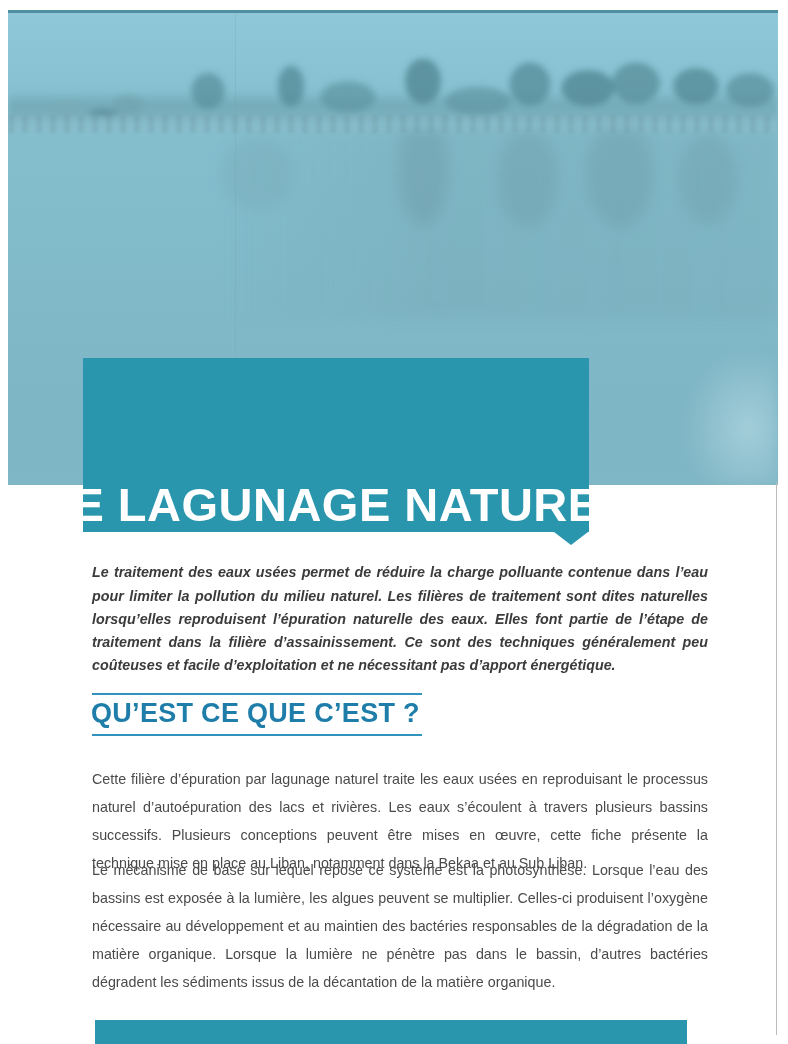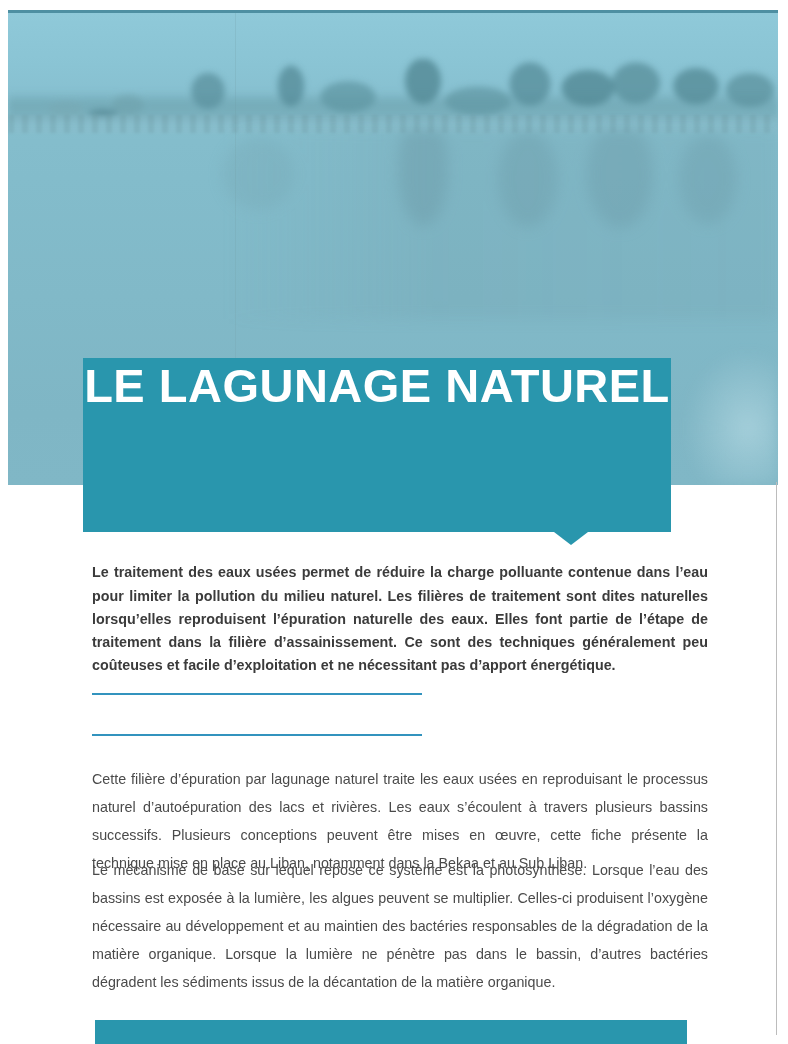--- a/index.html
+++ b/index.html
@@ -70,40 +70,40 @@
     filter:blur(6px);
     background:radial-gradient(90px 110px at 75% 60%, rgba(200,230,238,.5), rgba(200,230,238,0) 72%);
   }
   .scan-line{
     position:absolute;left:227px;top:0;width:1px;height:100%;
     background:rgba(120,165,176,.30);
   }
 
   
   .banner{
-    position:absolute;left:83px;top:358px;width:588px;height:174px;
+    position:absolute;left:83px;top:358px;width:506px;height:174px;
     background:var(--accent-teal);
-    display:flex;align-items:flex-start;justify-content:center;
+    display:flex;align-items:flex-end;justify-content:center;
   }
   .banner-title{
     color:#ffffff;font-size:47px;font-weight:bold;letter-spacing:.5px;
     white-space:nowrap;
   }
   .banner-pointer{
     position:absolute;left:471px;top:174px;width:0;height:0;
     border-left:17px solid transparent;
     border-right:17px solid transparent;
     border-top:13px solid var(--accent-teal);
   }
 
   
   .intro{
     position:absolute;left:92px;top:547px;width:616px;
     color:var(--intro-text);font-weight:bold;
-    font-size:14.3px;line-height:23.2px;text-align:justify;
+    font-size:14.3px;line-height:23.2px;text-align:justify;font-style:italic;
   }
   .section-rule{position:absolute;left:92px;width:330px;height:2px;background:var(--rule-blue);}
   .rule-top{top:693px;}
   .rule-bottom{top:734px;}
   .section-heading{
     position:absolute;left:91px;top:698px;
     color:var(--heading-blue);font-weight:bold;font-size:27px;letter-spacing:.3px;
     white-space:nowrap;
   }
   .body-par{
@@ -138,20 +138,21 @@
   </div>
 
   <div class="banner">
     <div class="banner-title">LE LAGUNAGE NATUREL</div>
     <div class="banner-pointer"></div>
   </div>
 
   <p class="intro">Le traitement des eaux usées permet de réduire la charge polluante contenue dans l’eau pour limiter la pollution du milieu naturel. Les filières de traitement sont dites naturelles lorsqu’elles reproduisent l’épuration naturelle des eaux. Elles font partie de l’étape de traitement dans la filière d’assainissement. Ce sont des techniques généralement peu coûteuses et facile d’exploitation et ne nécessitant pas d’apport énergétique.</p>
 
   <div class="section-rule rule-top"></div>
+  <h2 class="section-heading" style="margin:0">QU’EST CE QUE C’EST ?</h2>
   <div class="section-rule rule-bottom"></div>
 
   <p class="body-par par-1">Cette filière d’épuration par lagunage naturel traite les eaux usées en reproduisant le processus naturel d’autoépuration des lacs et rivières. Les eaux s’écoulent à travers plusieurs bassins successifs. Plusieurs conceptions peuvent être mises en œuvre, cette fiche présente la technique mise en place au Liban, notamment dans la Bekaa et au Sub Liban.</p>
   <p class="body-par par-2">Le mécanisme de base sur lequel repose ce système est la photosynthèse. Lorsque l’eau des bassins est exposée à la lumière, les algues peuvent se multiplier. Celles-ci produisent l’oxygène nécessaire au développement et au maintien des bactéries responsables de la dégradation de la matière organique. Lorsque la lumière ne pénètre pas dans le bassin, d’autres bactéries dégradent les sédiments issus de la décantation de la matière organique.</p>
 
   <div class="edge-line"></div>
   <div class="footer-bar"></div>
 
 </div>
 

